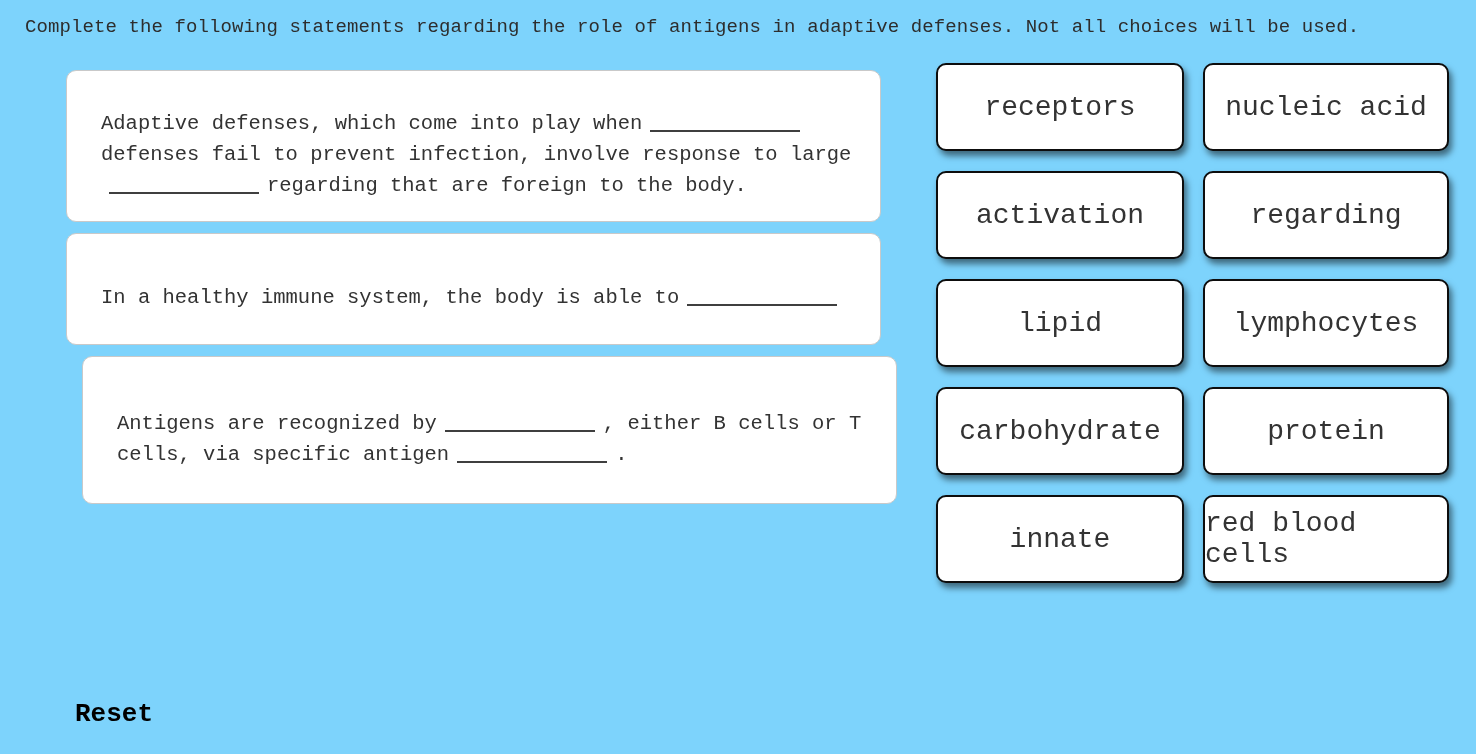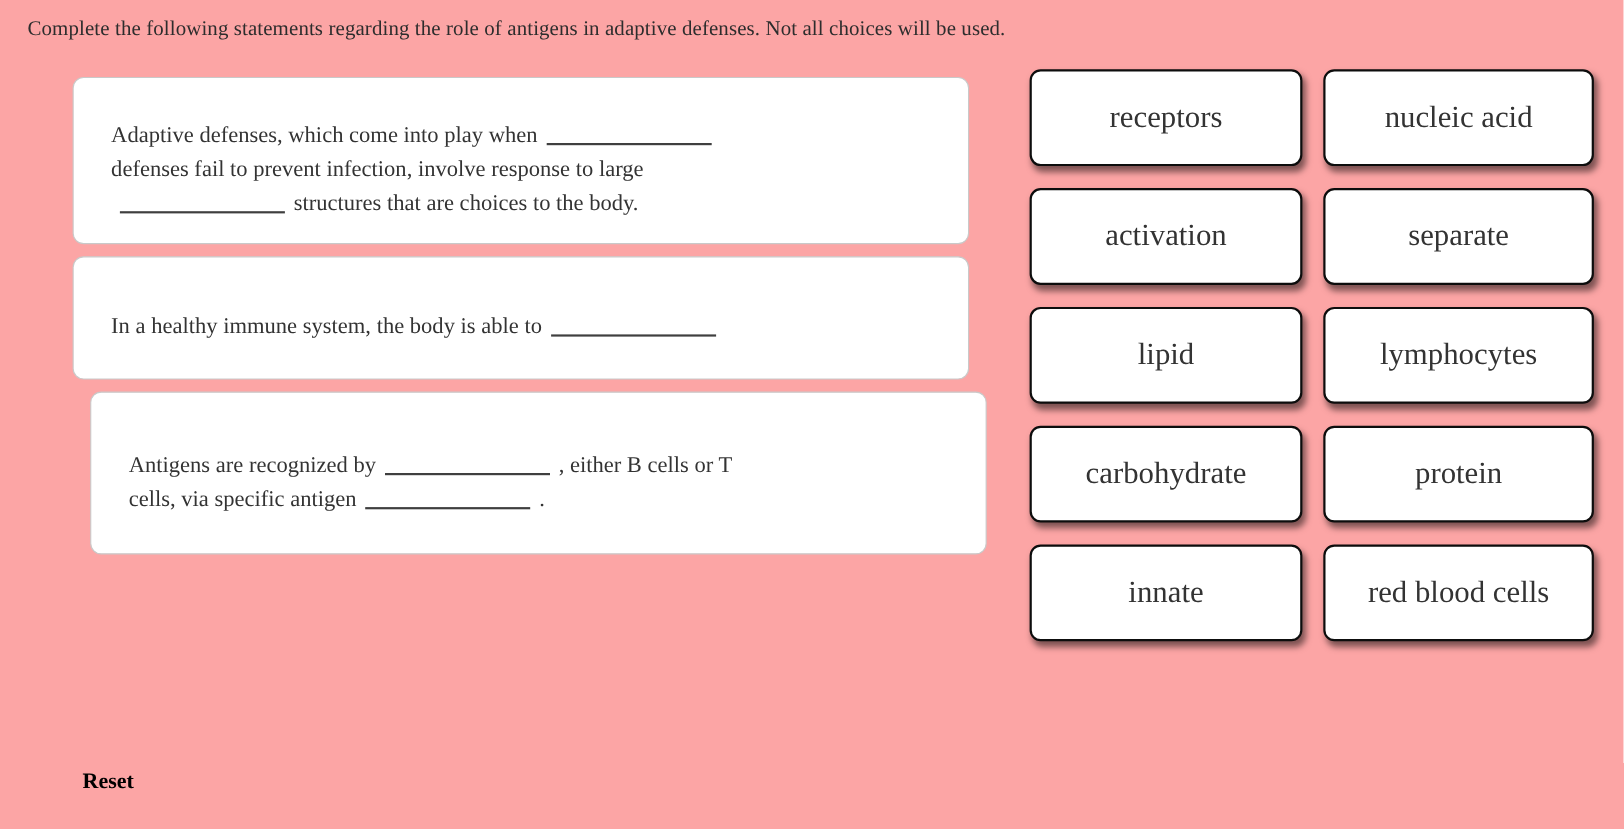--- a/index.html
+++ b/index.html
@@ -1,19 +1,19 @@
 <!DOCTYPE html>
 <html><head>
 <meta charset="utf-8">
 <style>
   * { margin:0; padding:0; box-sizing:border-box; }
   html,body { background:#ffffff; }
   .stage {
-    position:relative; width:1476px; height:754px; background:#fca5a5;
-    font-family:Liberation Serif, serif; overflow:hidden;
+    position:relative; width:1476px; height:754px; background:#7dd3fc;
+    font-family:Liberation Mono, monospace; overflow:hidden;
   }
   .instruction {
     position:absolute; left:25px; top:16px;
     font-size:19px; color:#2d2d2d; letter-spacing:0.1px;
   }
   .statements {
     position:absolute; left:66px; top:70px; width:815px;
     display:flex; flex-direction:column; gap:11px;
   }
   .sbox {
@@ -35,37 +35,37 @@
     column-gap:19px; row-gap:20px;
   }
   .tile {
     height:88px; background:#fff; border:2.5px solid #0d0d0d; border-radius:10px;
     box-shadow:3px 5px 6px rgba(0,0,0,0.5);
     display:flex; align-items:center; justify-content:center;
     font-size:28px; color:#333; cursor:pointer; user-select:none;
   }
   .reset {
     position:absolute; left:75px; top:699px;
-    font-size:20px; font-weight:bold; color:#000; cursor:pointer;
+    font-size:26px; font-weight:bold; color:#000; cursor:pointer;
   }
 </style>
 </head>
 <body>
 
 <div class="stage">
 
   <div class="instruction">Complete the following statements regarding the role of antigens in adaptive defenses. Not all choices will be used.</div>
 
   <div class="statements">
 
     <div class="sbox sbox1">
       <div>
         <div class="sline"><span>Adaptive defenses, which come into play when</span><span class="blank"></span></div>
         <div class="sline"><span>defenses fail to prevent infection, involve response to large</span></div>
-        <div class="sline"><span class="blank"></span><span>structures that are choices to the body.</span></div>
+        <div class="sline"><span class="blank"></span><span>regarding that are foreign to the body.</span></div>
       </div>
     </div>
 
     <div class="sbox sbox2">
       <div>
         <div class="sline"><span>In a healthy immune system, the body is able to</span><span class="blank"></span></div>
       </div>
     </div>
 
     <div class="sbox sbox3">
@@ -74,21 +74,21 @@
         <div class="sline"><span>cells, via specific antigen</span><span class="blank"></span><span>.</span></div>
       </div>
     </div>
 
   </div>
 
   <div class="choices">
     <div class="tile">receptors</div>
     <div class="tile">nucleic acid</div>
     <div class="tile">activation</div>
-    <div class="tile">separate</div>
+    <div class="tile">regarding</div>
     <div class="tile">lipid</div>
     <div class="tile">lymphocytes</div>
     <div class="tile">carbohydrate</div>
     <div class="tile">protein</div>
     <div class="tile">innate</div>
     <div class="tile">red blood cells</div>
   </div>
 
   <div class="reset">Reset</div>
 

